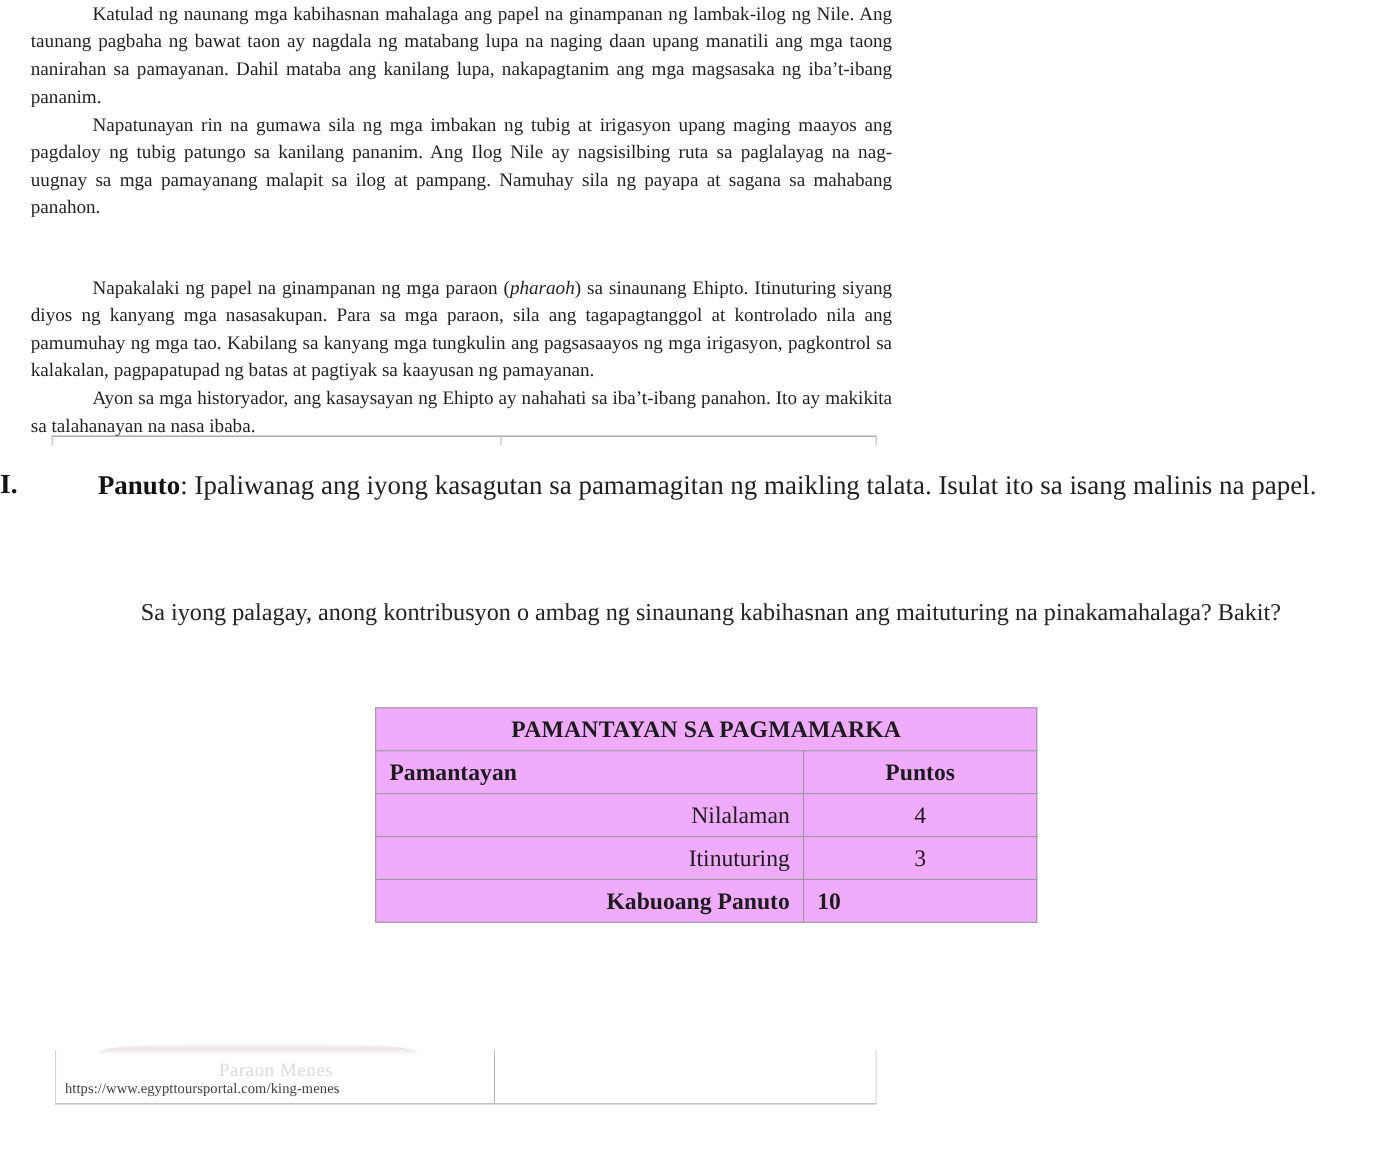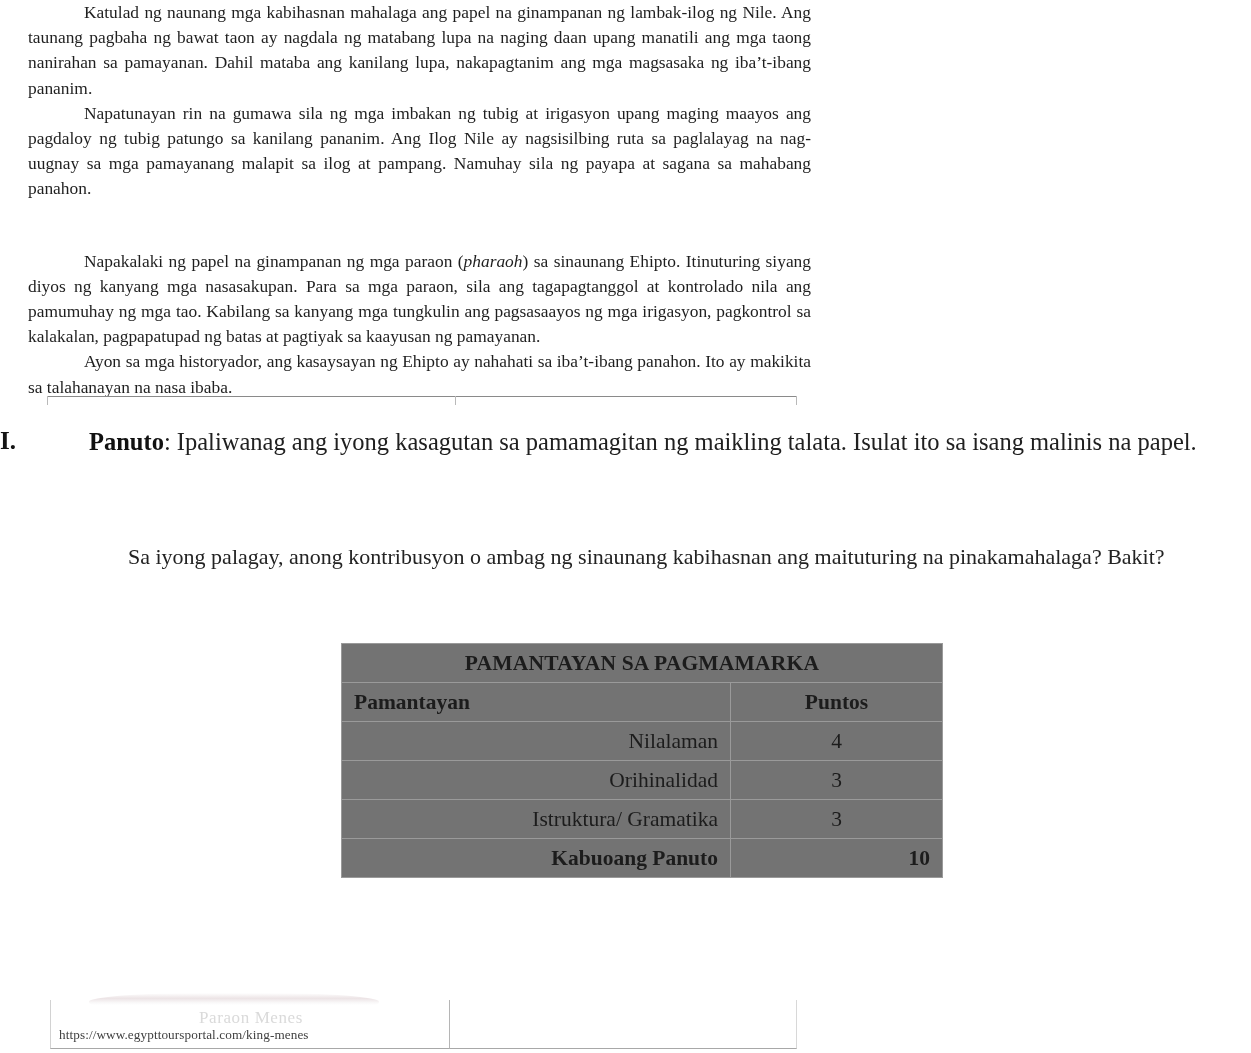--- a/index.html
+++ b/index.html
@@ -114,21 +114,21 @@
   .rubric-wrap {
     position: absolute;
     left: 341px;
     top: 643px;
     width: 601px;
   }
   table.rubric {
     border-collapse: collapse;
     width: 601px;
     table-layout: fixed;
-    background: #737373;
+    background: #f0abfc;
   }
   table.rubric td {
     border: 1px solid #9a9a9a;
     padding: 0 12px;
     font-size: 21.5px;
     color: #1c1c1c;
     height: 38px;
     vertical-align: middle;
   }
   td.rubric-title {
@@ -157,35 +157,34 @@
     text-align: center;
     font-size: 22.5px;
   }
   td.total-label {
     text-align: right;
     font-weight: bold;
     font-size: 23px;
     padding-right: 8px;
   }
   td.total-value {
-    text-align: right;
+    text-align: left;
     font-weight: bold;
     font-size: 23px;
   }
   col.c-crit { width: 389px; }
   col.c-pts  { width: 212px; }
 
   
   .table-frag-bottom {
     position: absolute;
     left: 50px;
     top: 955px;
     width: 684px;
     height: 50px;
-    margin-top: 45px;
   }
   .table-frag-bottom .cell-l,
   .table-frag-bottom .cell-r {
     position: absolute;
     top: 0;
     height: 49px;
     border-bottom: 1px solid #a8a8a8;
     box-sizing: border-box;
   }
   .table-frag-bottom .cell-l {
@@ -274,25 +273,21 @@
       </tr>
       <tr>
         <td class="crit-head">Pamantayan</td>
         <td class="pts-head">Puntos</td>
       </tr>
       <tr>
         <td class="crit-cell">Nilalaman</td>
         <td class="pts-cell">4</td>
       </tr>
       <tr>
-        <td class="crit-cell">Orihinalidad</td>
-        <td class="pts-cell">3</td>
-      </tr>
-      <tr>
-        <td class="crit-cell">Istruktura/ Gramatika</td>
+        <td class="crit-cell">Itinuturing</td>
         <td class="pts-cell">3</td>
       </tr>
       <tr>
         <td class="total-label">Kabuoang Panuto</td>
         <td class="total-value">10</td>
       </tr>
     </tbody>
   </table>
 </div>
 

